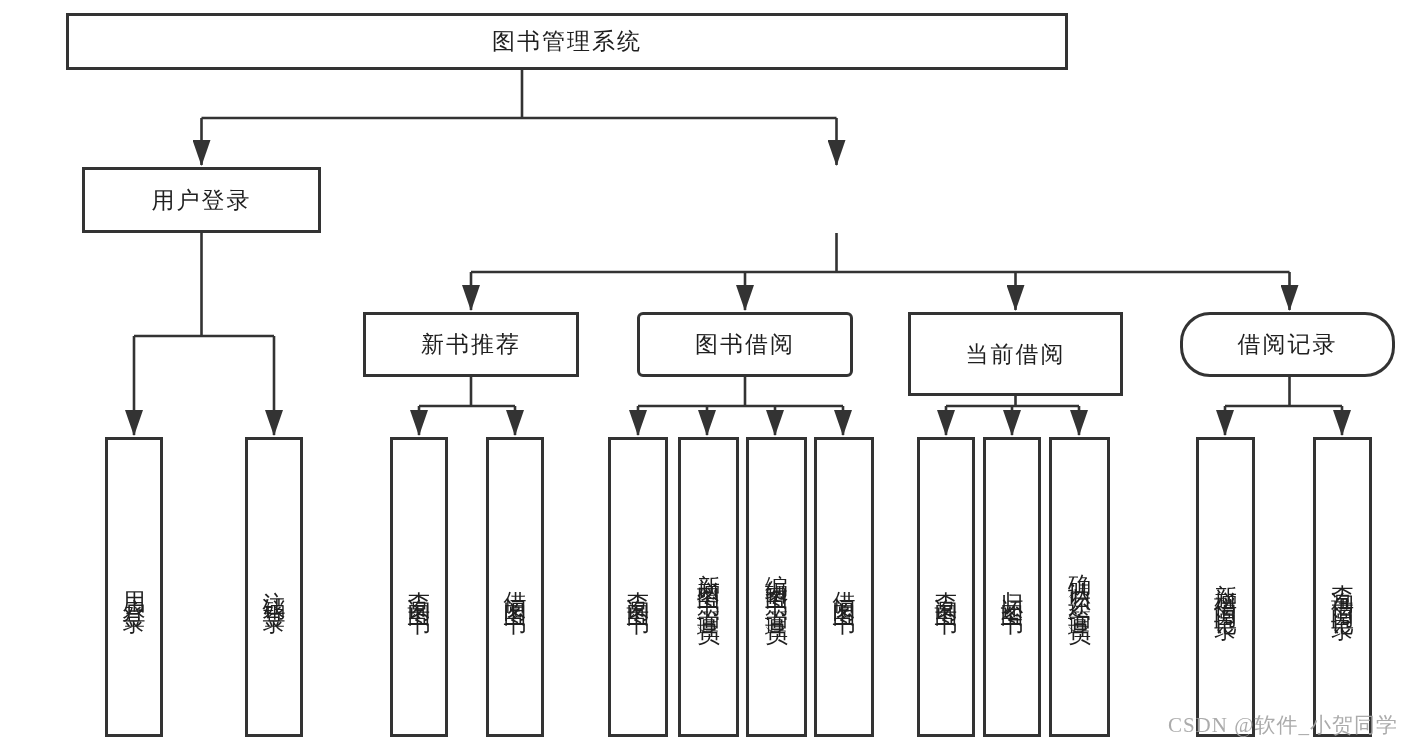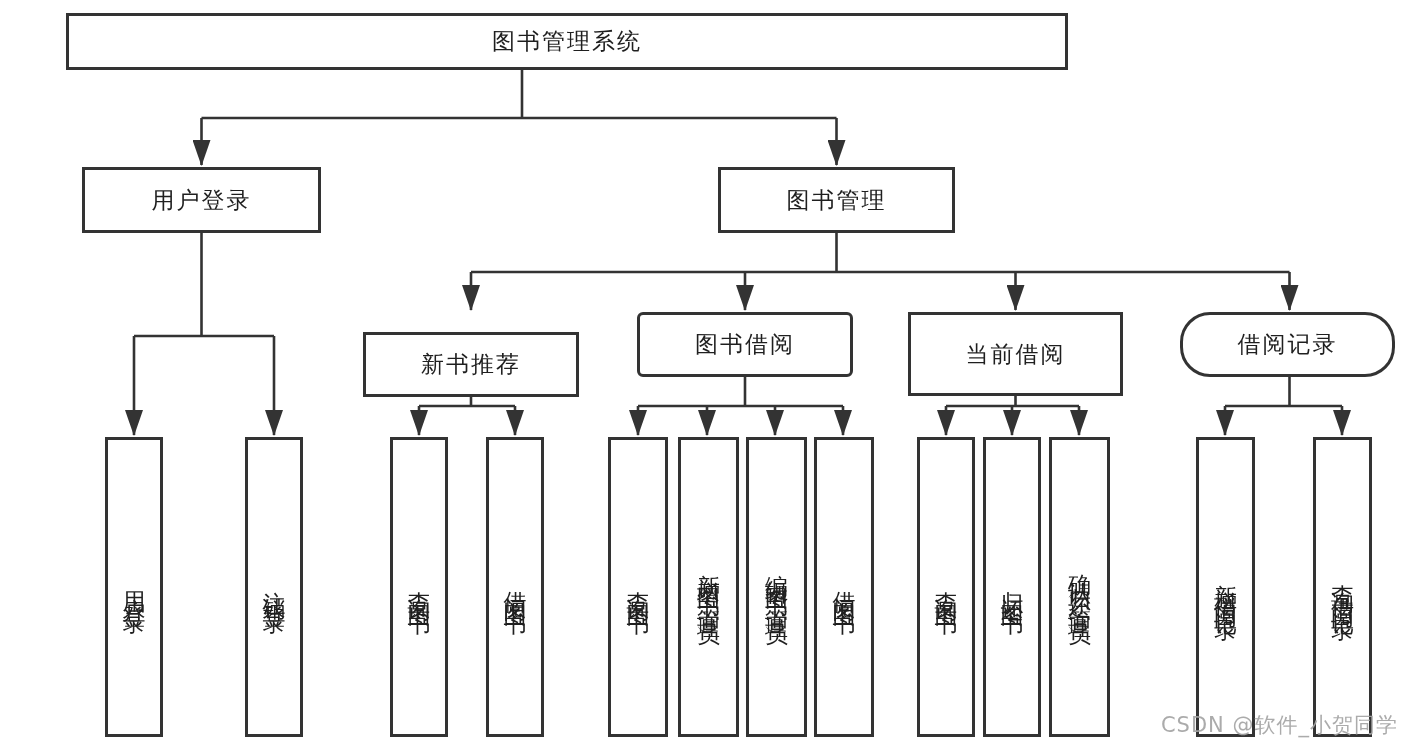--- a/index.html
+++ b/index.html
@@ -44,20 +44,21 @@
   }
   #watermark {
     position: absolute;
     right: 7px;
     top: 711px;
     z-index: 3;
     font-size: 21px;
     letter-spacing: 1px;
     color: rgba(164, 164, 164, 0.92);
     white-space: nowrap;
+    font-family: Liberation Serif, serif;
   }
 </style>
 </head>
 <body>
 
 <div id="canvas">
 
   <svg id="connectors" width="1405" height="747" viewBox="0 0 1405 747">
     <defs>
       <marker id="arrow" viewBox="0 0 26 18" markerWidth="26" markerHeight="18" refX="25" refY="9" orient="auto" markerUnits="userSpaceOnUse">
@@ -97,23 +98,22 @@
 
       <path d="M1289.5,377 V406 M1225,406 H1342"></path>
       <path d="M1225,406 V435" marker-end="url(#arrow)"></path>
       <path d="M1342,406 V435" marker-end="url(#arrow)"></path>
     </g>
   </svg>
 
   <div class="box" style="left:21px; top:13px; width:1002px; height:57px;margin-left:45px;">图书管理系统</div>
 
   <div class="box" style="left:82px; top:167px; width:239px; height:66px;">用户登录</div>
-  <div class="box" style="left:718px; top:167px; width:237px; height:66px;">图书管理</div>
 
-  <div class="box" style="left:363px; top:312px; width:216px; height:65px;margin-top:20px;">新书推荐</div>
+  <div class="box" style="left:363px; top:312px; width:216px; height:65px;">新书推荐</div>
   <div class="box" style="left:637px; top:312px; width:216px; height:65px;border-radius:6px;">图书借阅</div>
   <div class="box" style="left:908px; top:312px; width:215px; height:84px;">当前借阅</div>
   <div class="box" style="left:1180px; top:312px; width:215px; height:65px;border-radius:30px;">借阅记录</div>
 
   <div class="box vbox" style="left:105px; top:437px; width:58px; height:300px;">用户登录</div>
   <div class="box vbox" style="left:245px; top:437px; width:58px; height:300px;">注销登录</div>
 
   <div class="box vbox" style="left:390px; top:437px; width:58px; height:300px;">查询图书</div>
   <div class="box vbox" style="left:486px; top:437px; width:58px; height:300px;">借阅图书</div>
 

